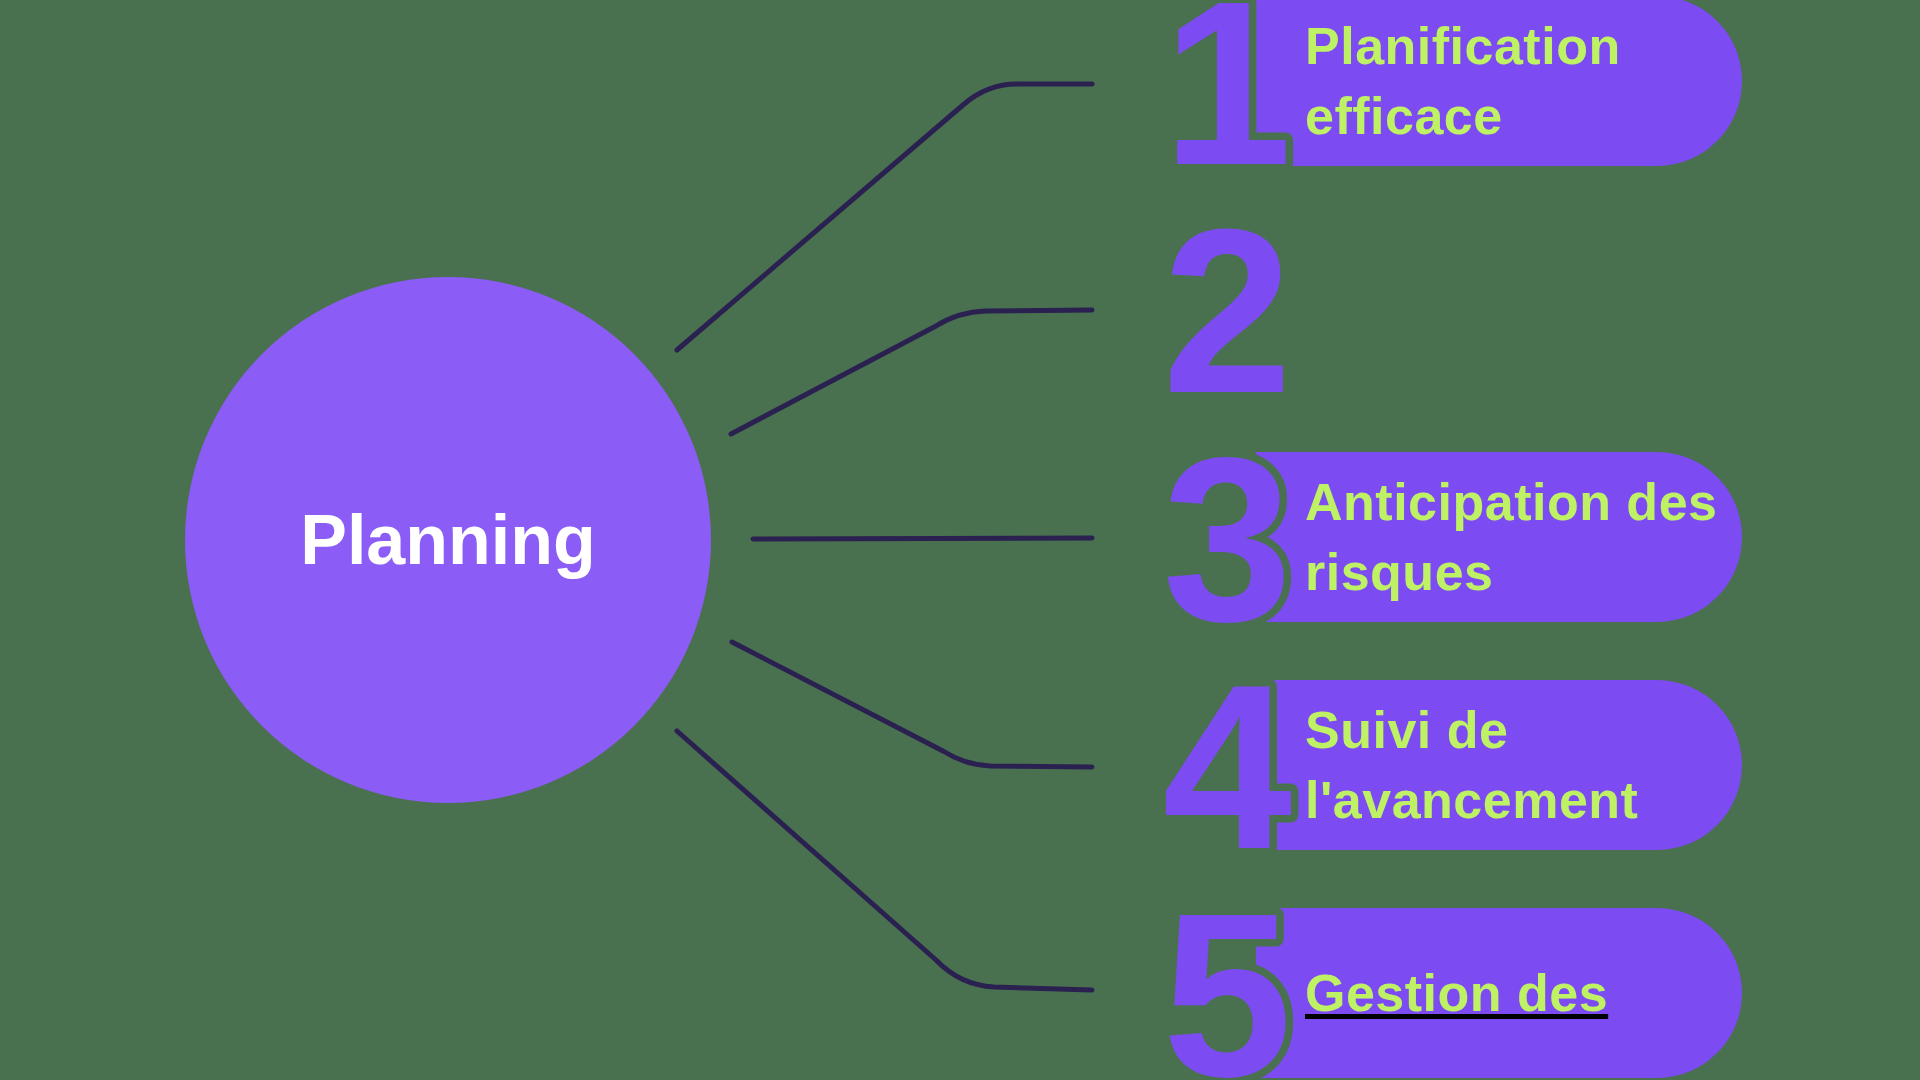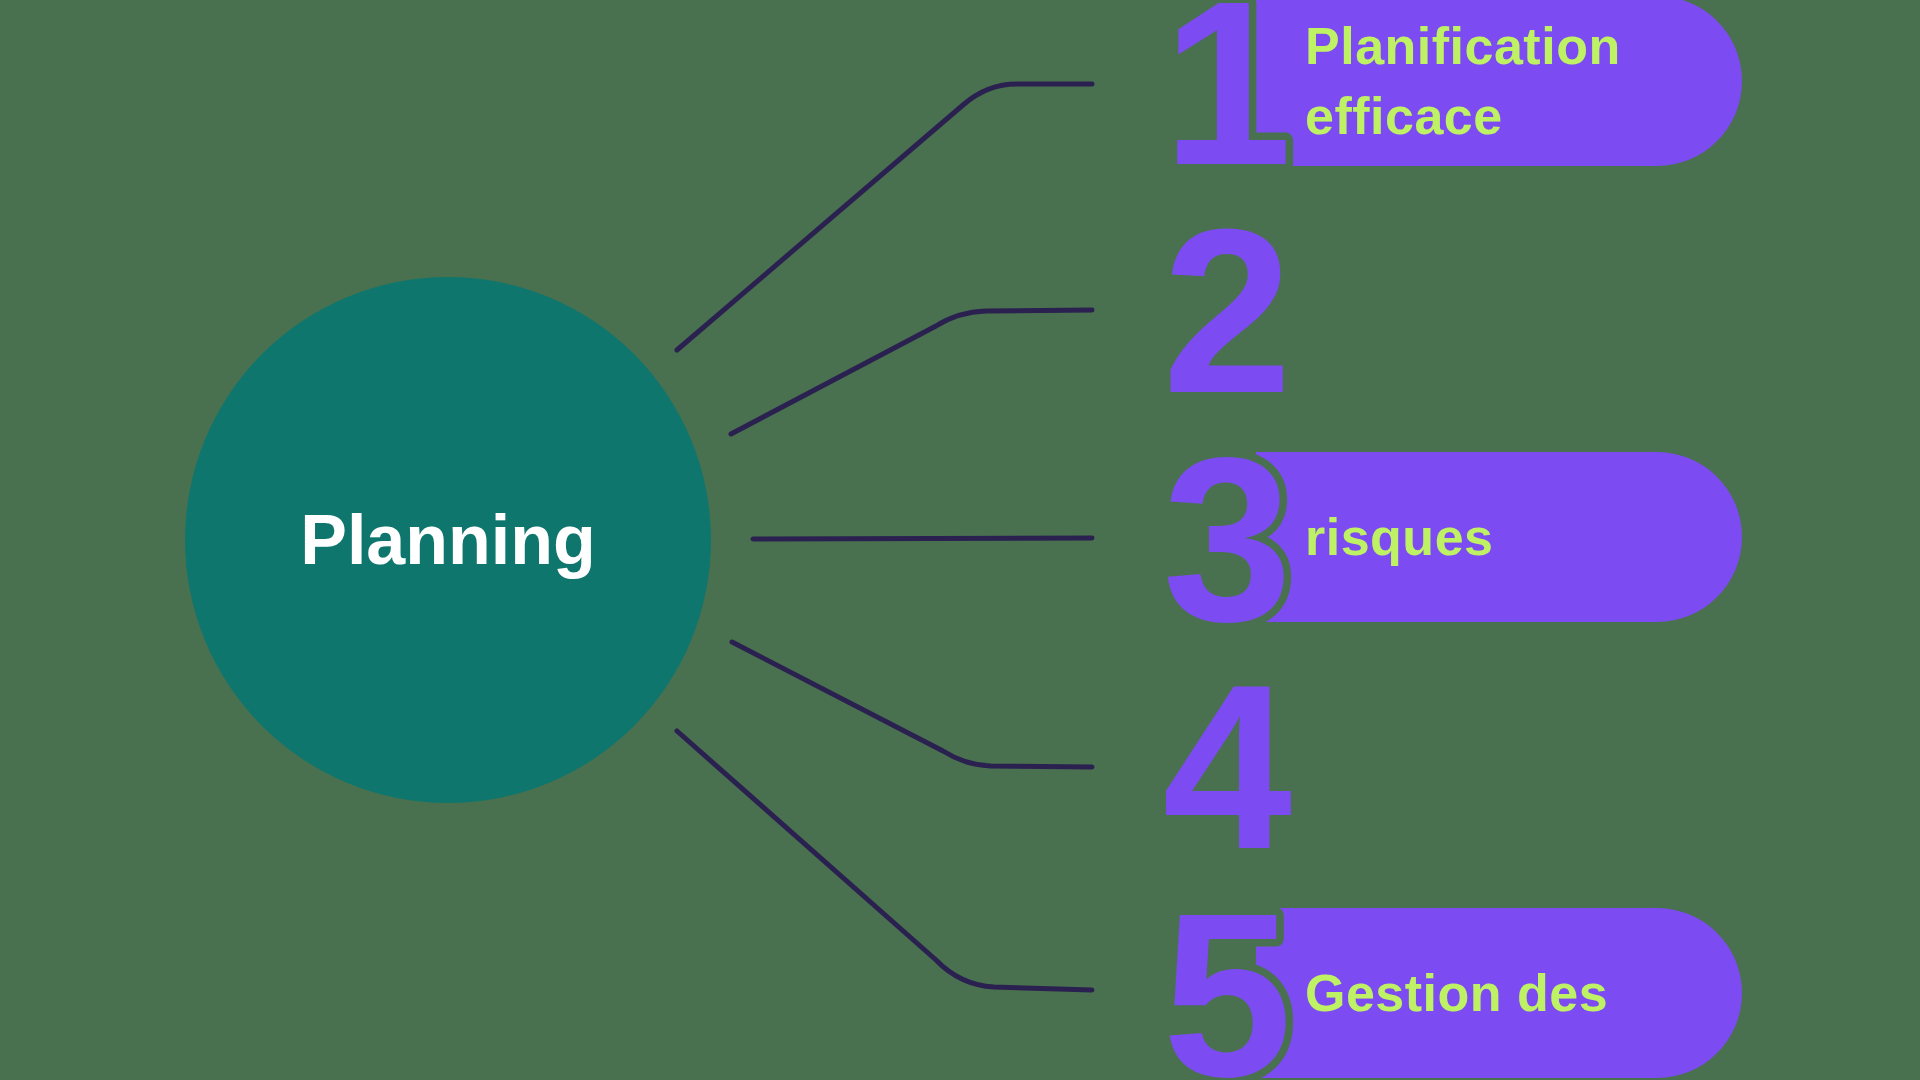--- a/index.html
+++ b/index.html
@@ -41,21 +41,21 @@
     stroke-linejoin: round;
     paint-order: stroke fill;
     text-anchor: end;
   }
   
   .topic-circle {
     position: absolute;
     left: 185px; top: 277px;
     width: 526px; height: 526px;
     border-radius: 50%;
-    background: #0f766e;
+    background: #8b5cf6;
     display: flex;
     flex-direction: column;
     align-items: center;
     justify-content: center;
     z-index: 20;
   }
   .topic-circle .title-line {
     display: block;
     color: #FFFFFF;
     font-size: 70px;
@@ -85,21 +85,21 @@
     font-size: 52px;
     font-weight: bold;
     line-height: 70px;
     letter-spacing: 0.5px;
     white-space: nowrap;
   }
   .pill-1 { top: -4px; }
   .pill-2 { top: 224px; }
   .pill-3 { top: 452px; }
   .pill-4 { top: 680px; }
-  .pill-5 { top: 908px; }
+  .pill-5 { top: 908px; text-decoration: underline; }
 </style>
 </head>
 <body>
 
 <div class="canvas">
 
   <svg class="overlay lines" viewBox="0 0 1920 1080">
     <path class="connector" d="M 677 350 L 963 105 Q 987 84 1017 84 L 1092 84"></path>
     <path class="connector" d="M 731 434 L 936 326 Q 958 312 986 311 L 1092 310"></path>
     <path class="connector" d="M 753 539 L 1092 538"></path>
@@ -109,21 +109,26 @@
 
   <div class="topic-circle">
     <span class="title-line">Planning</span>
   </div>
 
   <div class="pill pill-1">
     <span class="pill-line">Planification</span>
     <span class="pill-line">efficace</span>
   </div>
   <div class="pill pill-3">
+    <span class="pill-line">Anticipation des</span>
     <span class="pill-line">risques</span>
+  </div>
+  <div class="pill pill-4">
+    <span class="pill-line">Suivi de</span>
+    <span class="pill-line">l'avancement</span>
   </div>
   <div class="pill pill-5">
     <span class="pill-line">Gestion des</span>
   </div>
 
   <svg class="overlay digits" viewBox="0 0 1920 1080">
     <text class="digit" x="1292" y="164">1</text>
     <text class="digit" x="1292" y="392">2</text>
     <text class="digit" x="1292" y="620">3</text>
     <text class="digit" x="1292" y="848">4</text>

